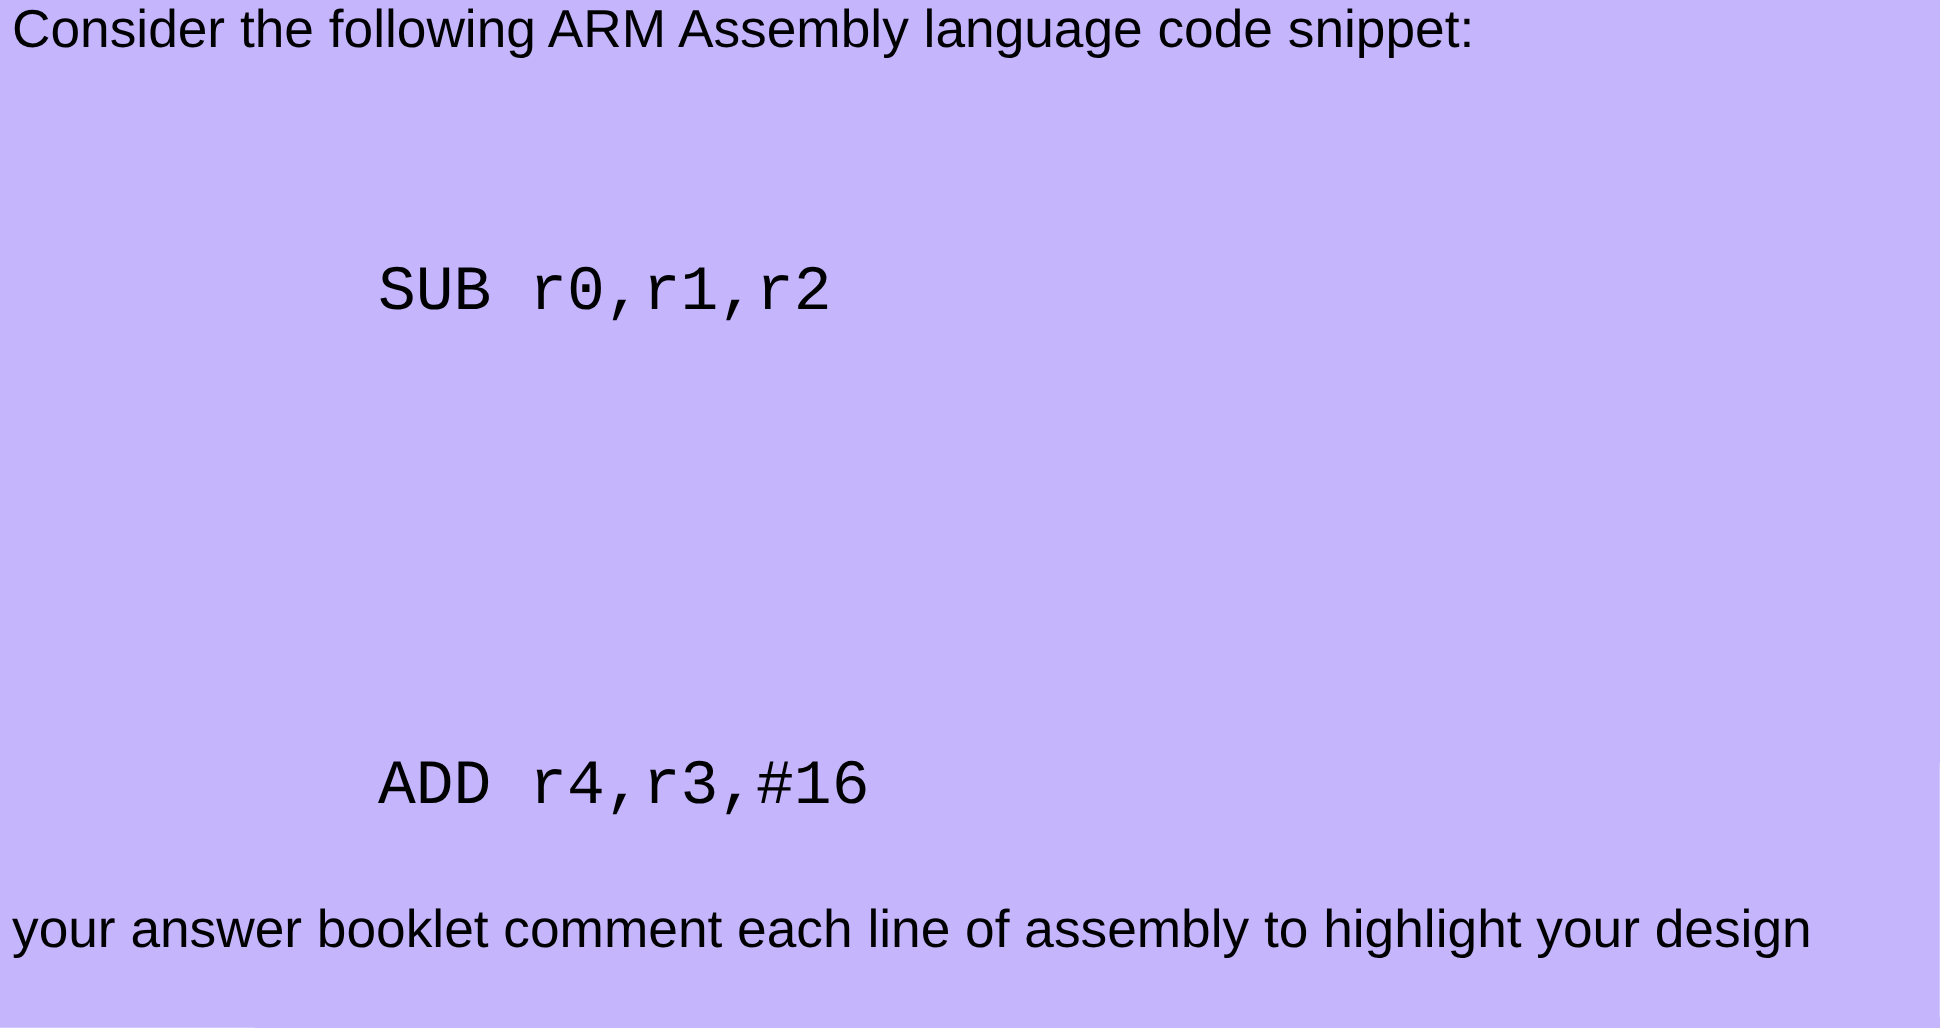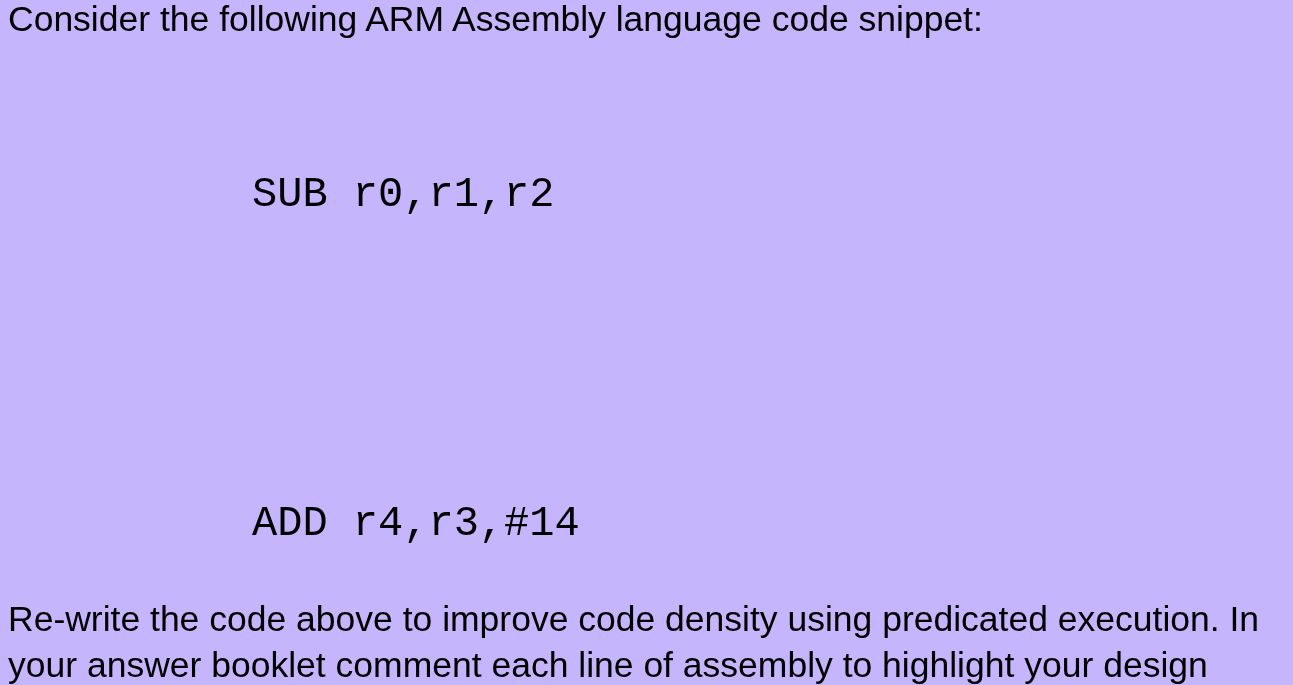--- a/index.html
+++ b/index.html
@@ -57,28 +57,27 @@
     <div class="code-line">
       <span class="code-label"></span><span class="code-instr">SUB r0,r1,r2</span>
     </div>
     <div class="code-line">
       <span class="code-label"></span>
     </div>
     <div class="code-line">
       <span class="code-label"></span>
     </div>
     <div class="code-line">
-      <span class="code-label"></span><span class="code-instr">ADD r4,r3,#14</span>
+      <span class="code-label"></span><span class="code-instr">ADD r4,r3,#16</span>
     </div>
     
     
     
     
     
     
   </div>
 
   <div class="question">
-    <div>Re-write the code above to improve code density using predicated execution. In</div>
     <div>your answer booklet comment each line of assembly to highlight your design</div>
   </div>
 
 </div>
 
 </body></html>

